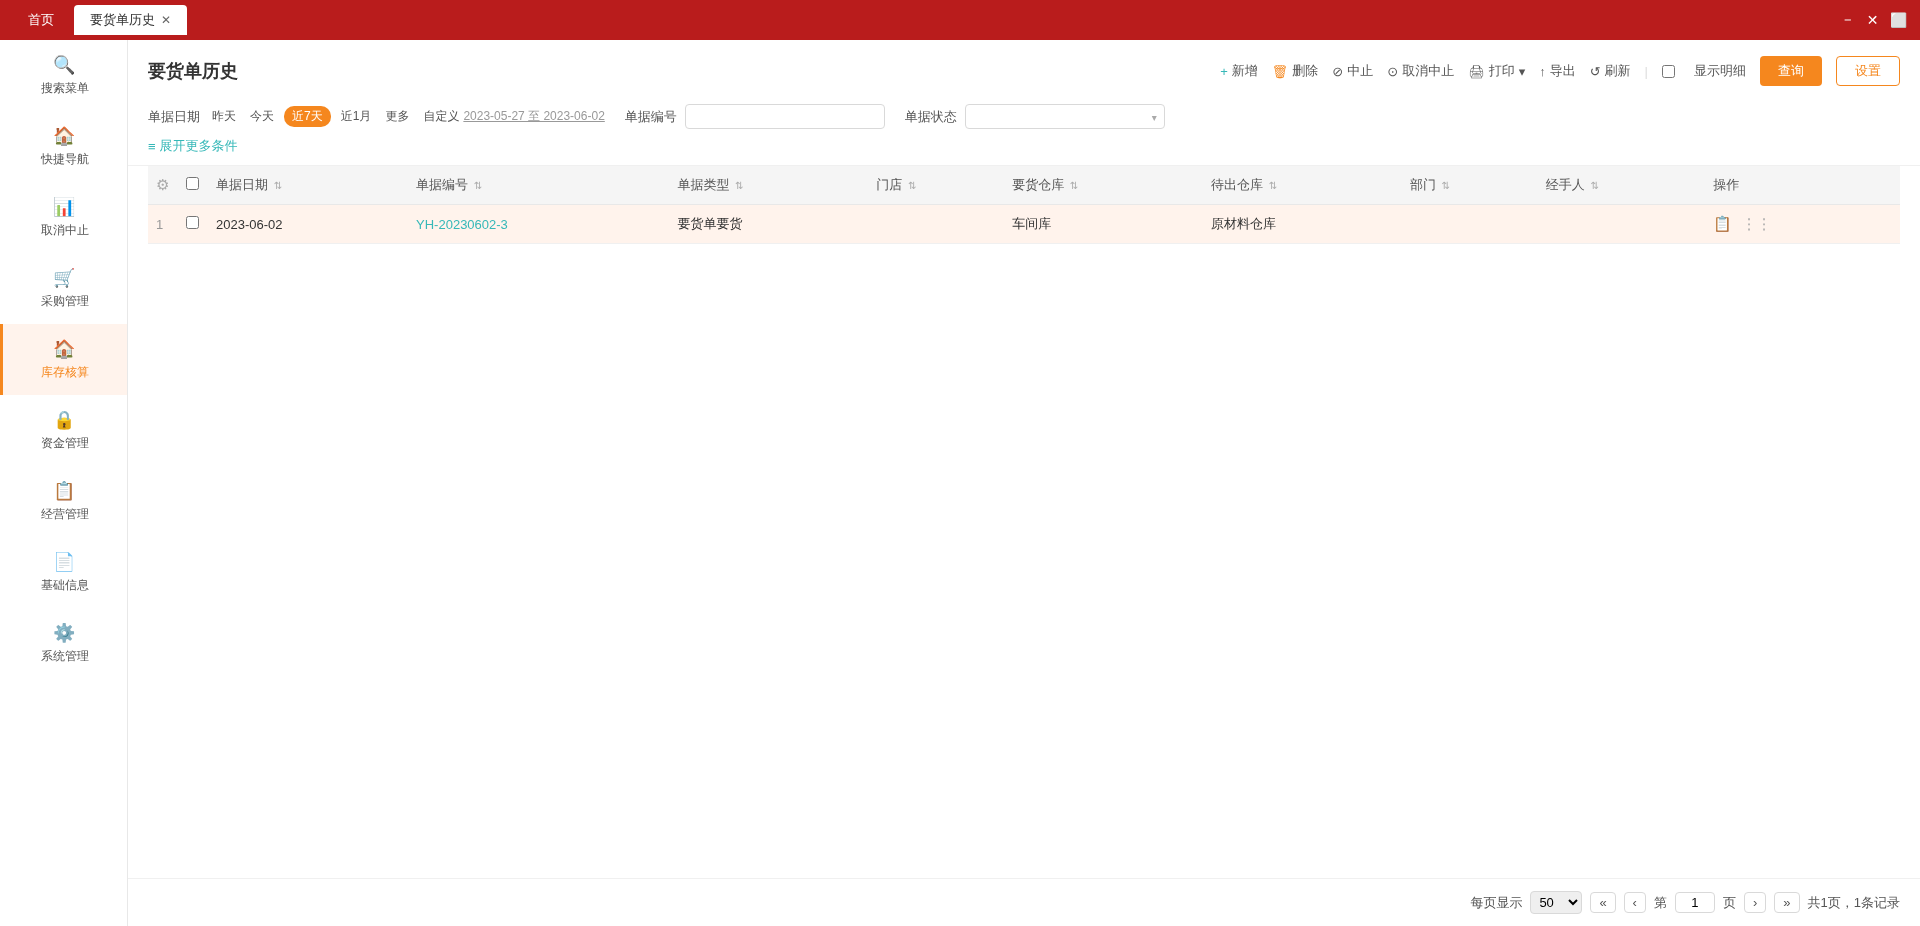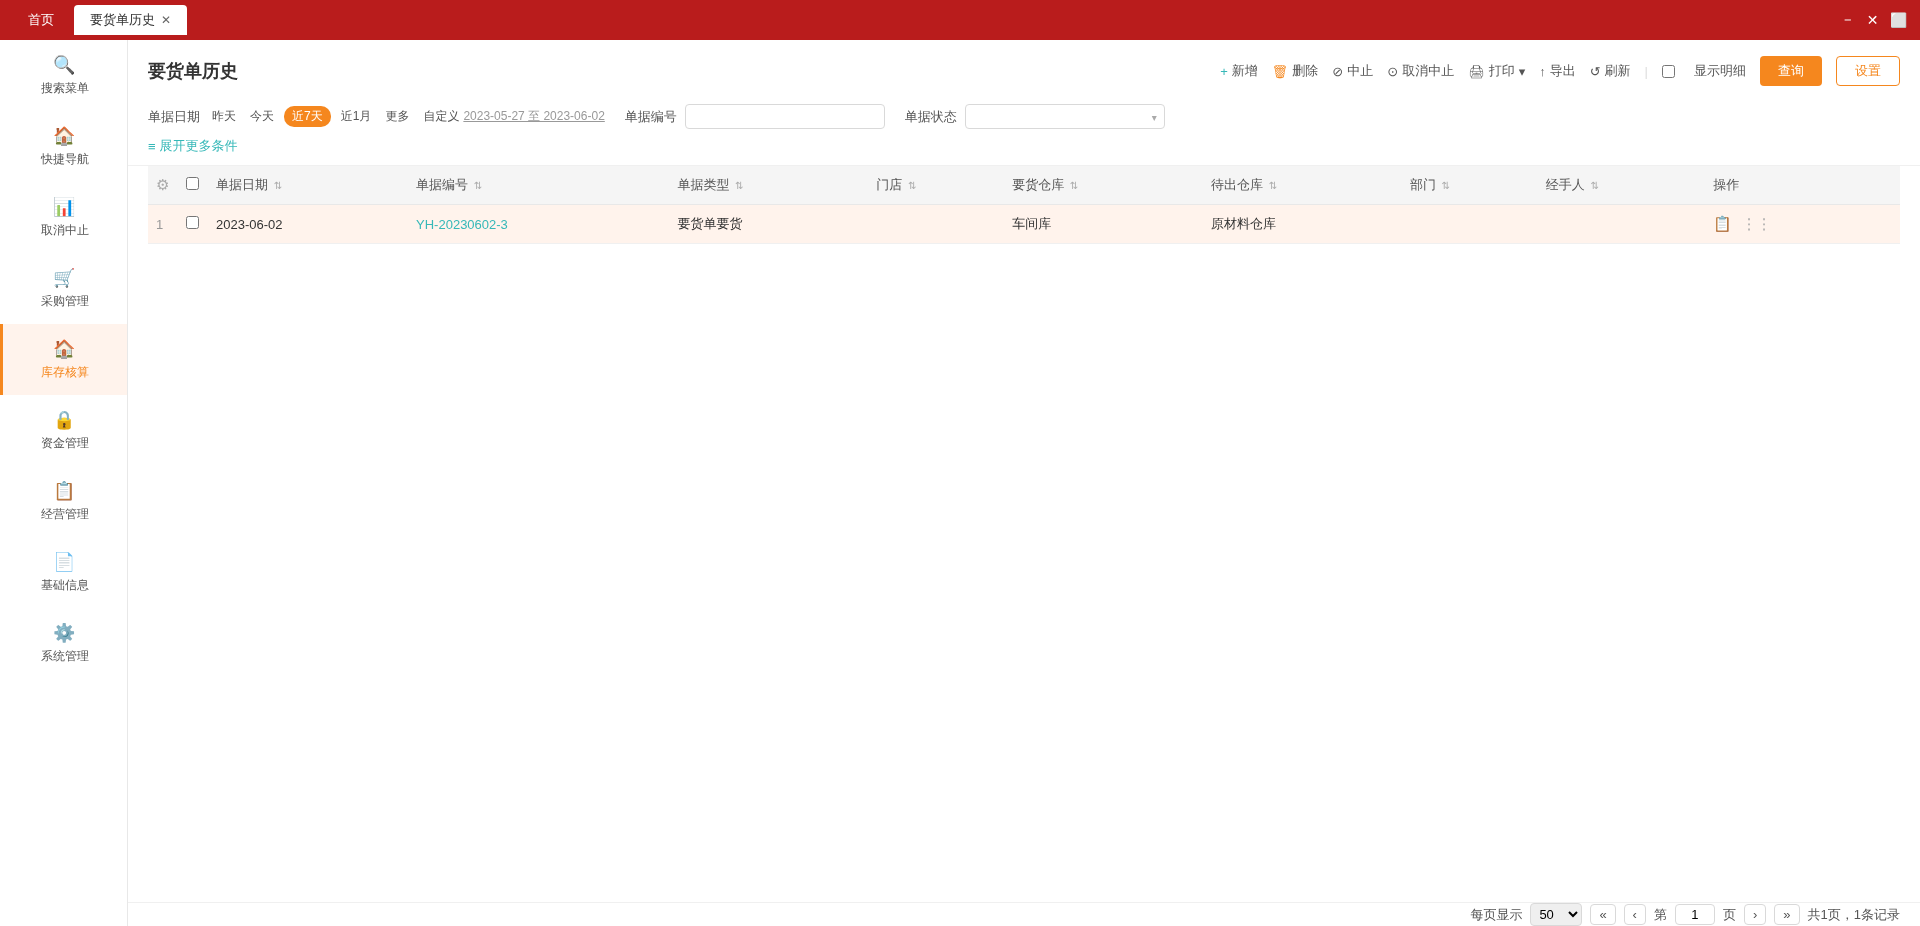--- a/index.html
+++ b/index.html
@@ -283,21 +283,21 @@
       padding: 10px 20px;
       border-top: 1px solid #f0f0f0;
       background: #fffaf5;
       font-size: 13px;
       color: #555;
       flex-shrink: 0;
     }
 
     
     .pagination {
-      padding: 0 20px;
+      padding: 12px 20px;
       display: flex;
       align-items: center;
       justify-content: flex-end;
       gap: 8px;
       border-top: 1px solid #f0f0f0;
       flex-shrink: 0;
       font-size: 13px;
       color: #555;
     }
     .pagination select {

